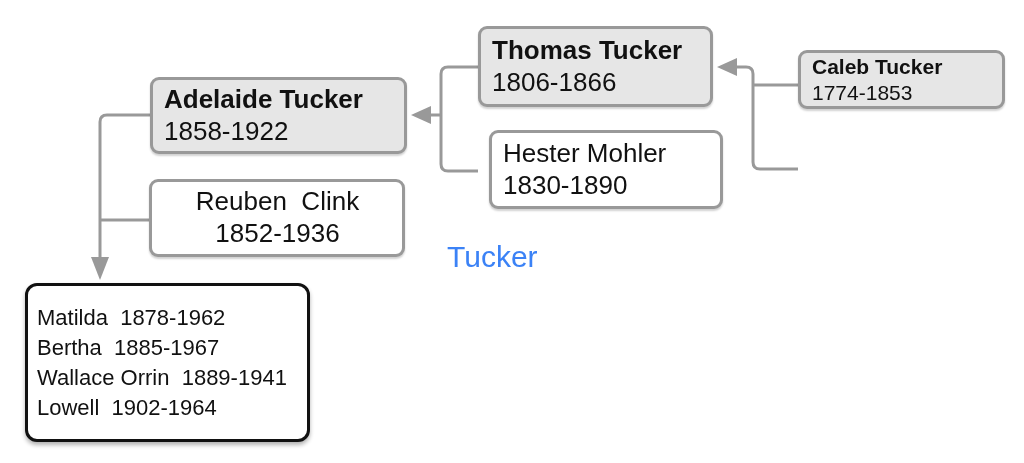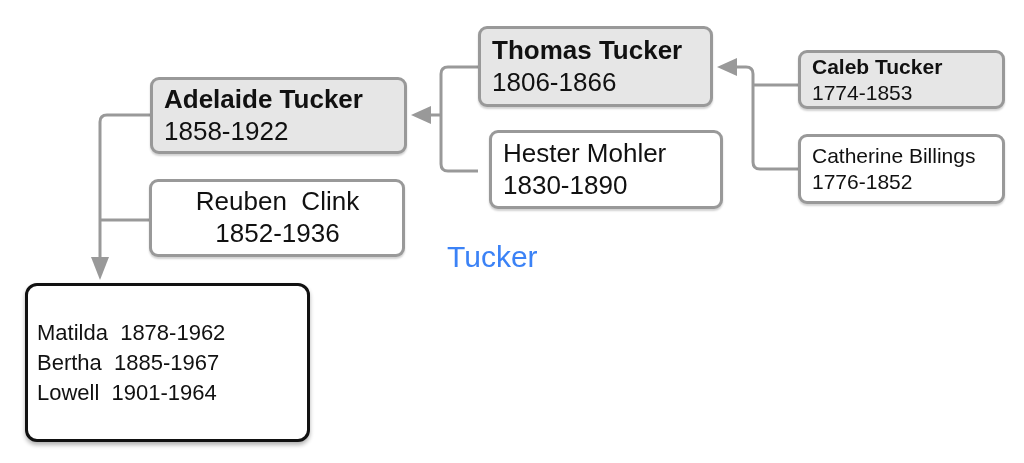--- a/index.html
+++ b/index.html
@@ -112,41 +112,38 @@
   <div class="pbox big highlight box-thomas">
     <div class="name bold">Thomas Tucker</div>
     <div class="dates">1806-1866</div>
   </div>
 
   <div class="pbox small highlight box-caleb">
     <div class="name bold">Caleb Tucker</div>
     <div class="dates">1774-1853</div>
   </div>
 
-  <div class="pbox small box-catherine">
-    <div class="name">Catherine Billings</div>
-    <div class="dates">1776-1852</div>
-  </div>
 
   <div class="pbox big highlight box-adelaide">
     <div class="name bold">Adelaide Tucker</div>
     <div class="dates">1858-1922</div>
   </div>
 
   <div class="pbox big box-hester">
     <div class="name">Hester Mohler</div>
     <div class="dates">1830-1890</div>
   </div>
 
   <div class="pbox big box-reuben">
     <div class="name">Reuben  Clink</div>
     <div class="dates">1852-1936</div>
   </div>
 
   <div class="children-box">
     <div class="child-line">Matilda  1878-1962</div>
     <div class="child-line">Bertha  1885-1967</div>
-    <div class="child-line">Lowell  1901-1964</div>
+    <div class="child-line">Wallace Orrin  1889-1941</div>
+    <div class="child-line">Lowell  1902-1964</div>
   </div>
 
   <div class="surname-label">Tucker</div>
 
 </div>
 
 </body></html>

